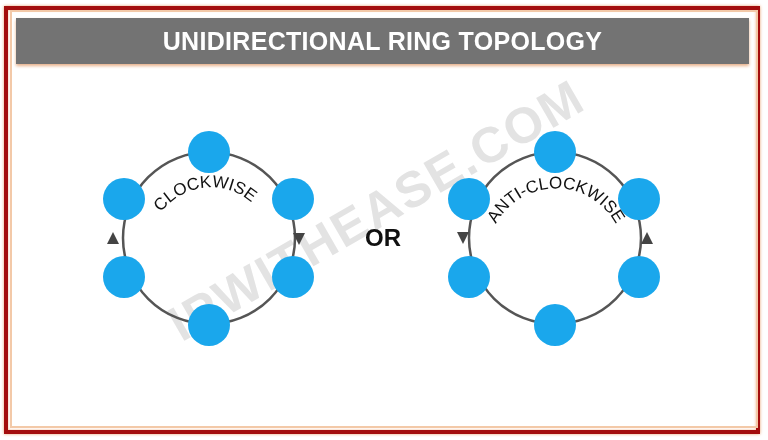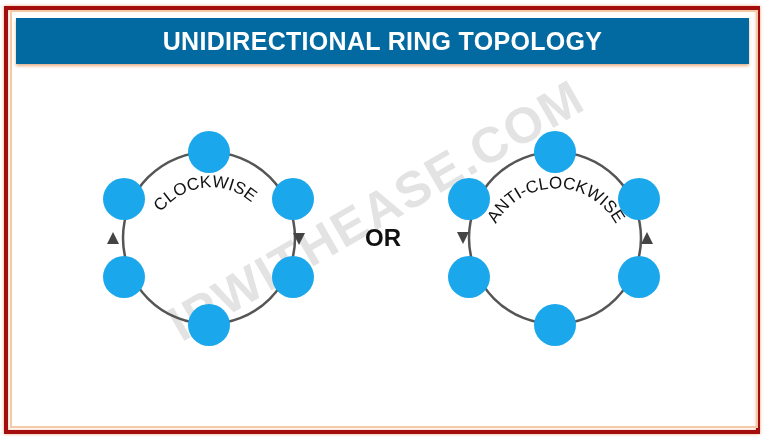--- a/index.html
+++ b/index.html
@@ -1,19 +1,19 @@
 <!DOCTYPE html>
 <html><head>
 <meta charset="utf-8">
 <style>
   html, body { margin: 0; padding: 0; }
   body { width: 768px; height: 440px; background: #ffffff; position: relative; overflow: hidden; font-family: "Liberation Sans", sans-serif; }
   .frame { position: absolute; left: 4px; top: 6px; width: 756px; height: 428px; box-sizing: border-box; border: 4px solid #a30d0d; box-shadow: 0 0 3px #e8a070, inset 0 0 3px #f4b890; background: #fff; }
   .inner { position: absolute; left: 10px; top: 10px; width: 748px; height: 418px; box-sizing: border-box; border: 2px solid #f3c9a8; }
-  .title-bar { position: absolute; left: 16px; top: 18px; width: 733px; height: 46px; background: #0369a1; box-shadow: 0 2px 3px #e7b08a; display: flex; align-items: center; justify-content: center; }
+  .title-bar { position: absolute; left: 16px; top: 18px; width: 733px; height: 46px; background: #737373; box-shadow: 0 2px 3px #e7b08a; display: flex; align-items: center; justify-content: center; }
   .title-text { color: #fff; font-family: "Liberation Sans", sans-serif; font-weight: bold; font-size: 25px; letter-spacing: 0.3px; }
   svg.diagram { position: absolute; left: 0; top: 0; }
 </style>
 </head>
 <body>
 
 <div class="frame"></div>
 <div class="inner"></div>
 
 <div class="title-bar">

